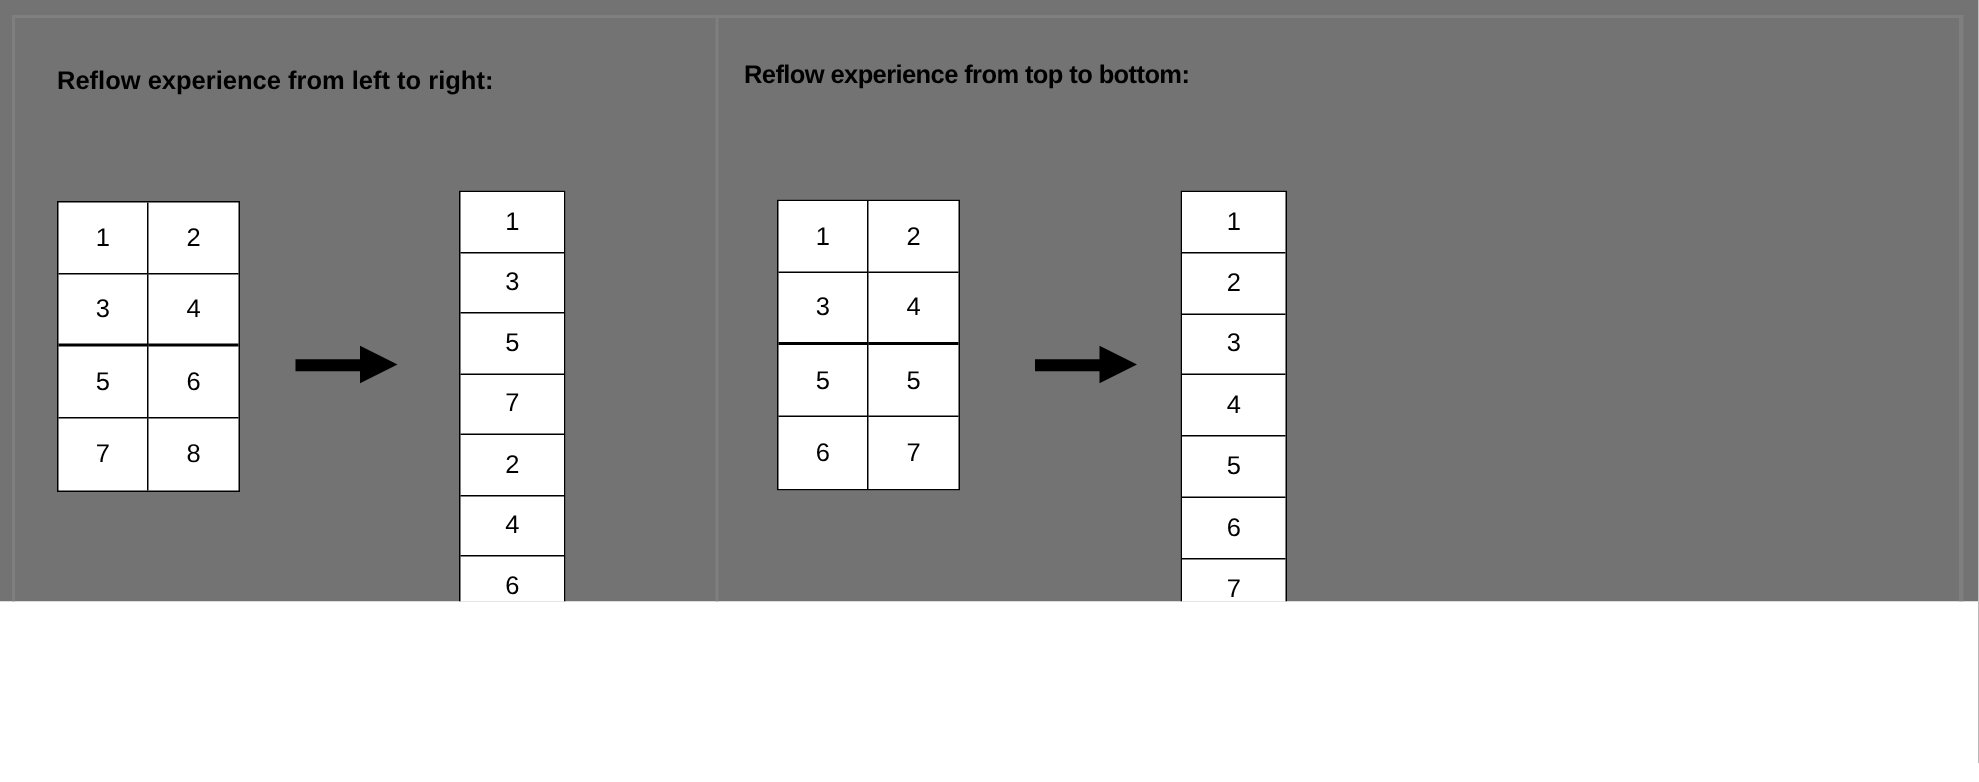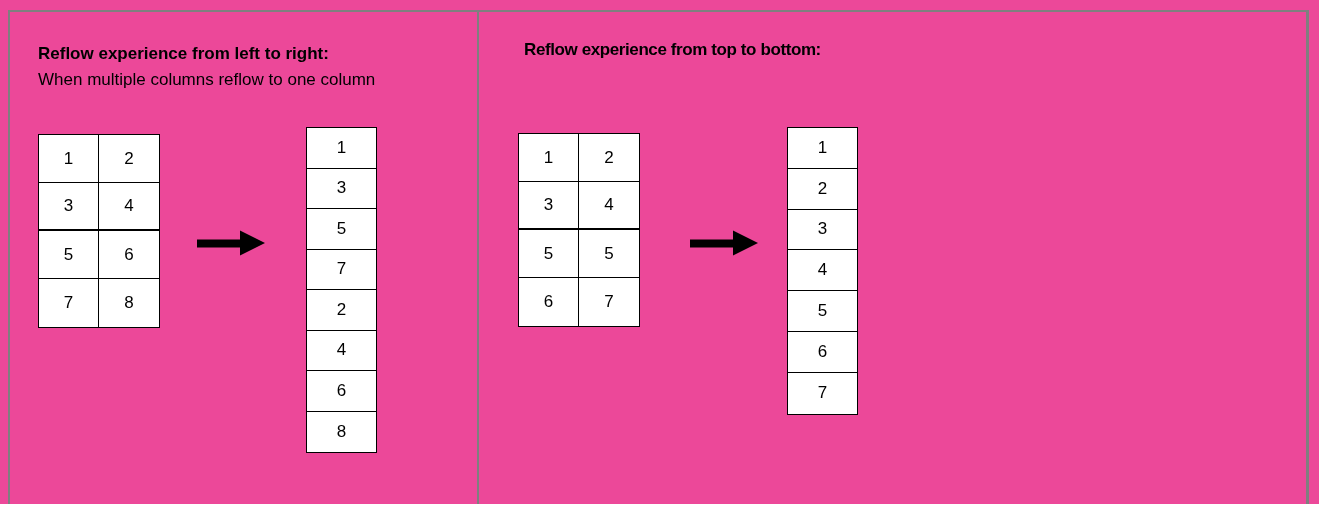--- a/index.html
+++ b/index.html
@@ -1,19 +1,19 @@
 <!DOCTYPE html>
 <html><head>
 <meta charset="utf-8">
 <style>
   html,body{margin:0;padding:0;background:#fff;}
   .canvas{
     position:relative;
-    width:1319px;height:504px;
-    background:#ec4899;
+    width:1319px;height:401px;
+    background:#737373;
     font-family:"Liberation Sans", sans-serif;
     color:#000;
     overflow:hidden;
   }
   .outer-frame{
     position:absolute;
     left:8px;top:10px;
     width:1301px;height:501px;
     box-sizing:border-box;
     border:2px solid #7f7f7f;
@@ -72,21 +72,20 @@
 
 <div class="canvas">
 
   <div class="outer-frame"></div>
   <div class="panel-divider"></div>
 
   <section>
 
     <div class="text-block" style="left:38px;top:41px;">
       <div class="title">Reflow experience from left to right:</div>
-      <div class="subtitle">When multiple columns reflow to one column</div>
     </div>
 
     <div class="grid-table" style="left:38px;top:134px;">
       <div class="gcell">1</div>
       <div class="gcell last-col">2</div>
       <div class="gcell thick">3</div>
       <div class="gcell thick last-col">4</div>
       <div class="gcell">5</div>
       <div class="gcell last-col">6</div>
       <div class="gcell last-row">7</div>
@@ -106,21 +105,21 @@
       <div class="ccell">2</div>
       <div class="ccell">4</div>
       <div class="ccell">6</div>
       <div class="ccell last-row">8</div>
     </div>
 
   </section>
 
   <section>
 
-    <div class="text-block condensed" style="left:524px;top:37px;">
+    <div class="text-block condensed" style="left:496px;top:37px;">
       <div class="title">Reflow experience from top to bottom:</div>
     </div>
 
     <div class="grid-table" style="left:518px;top:133px;">
       <div class="gcell">1</div>
       <div class="gcell last-col">2</div>
       <div class="gcell thick">3</div>
       <div class="gcell thick last-col">4</div>
       <div class="gcell">5</div>
       <div class="gcell last-col">5</div>

